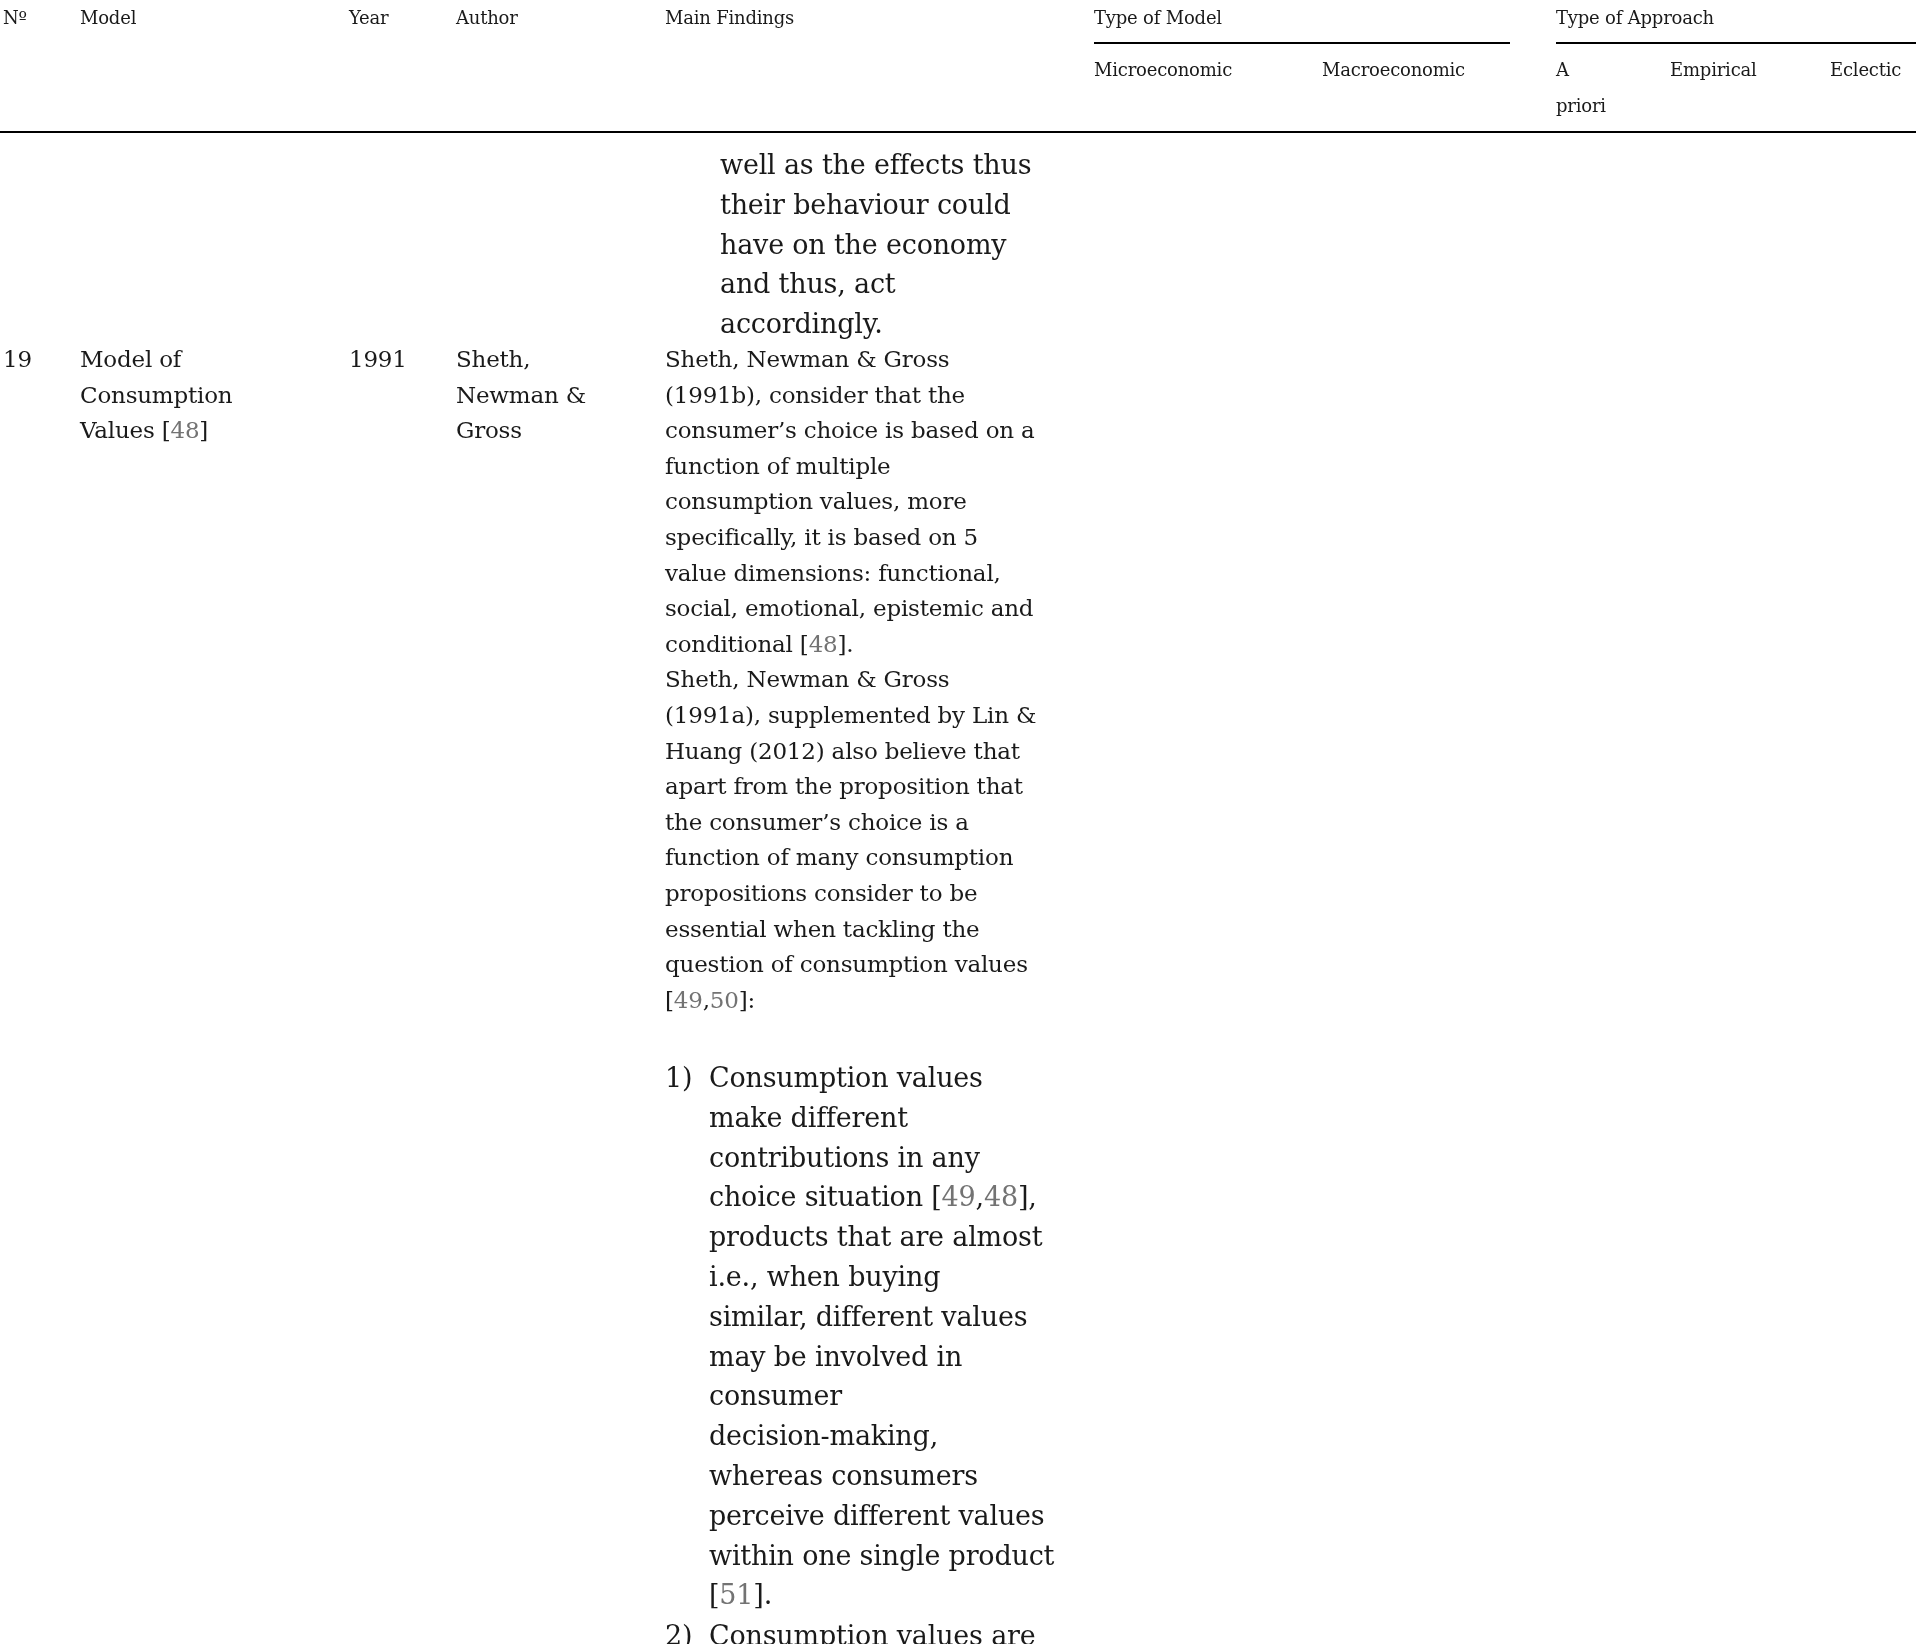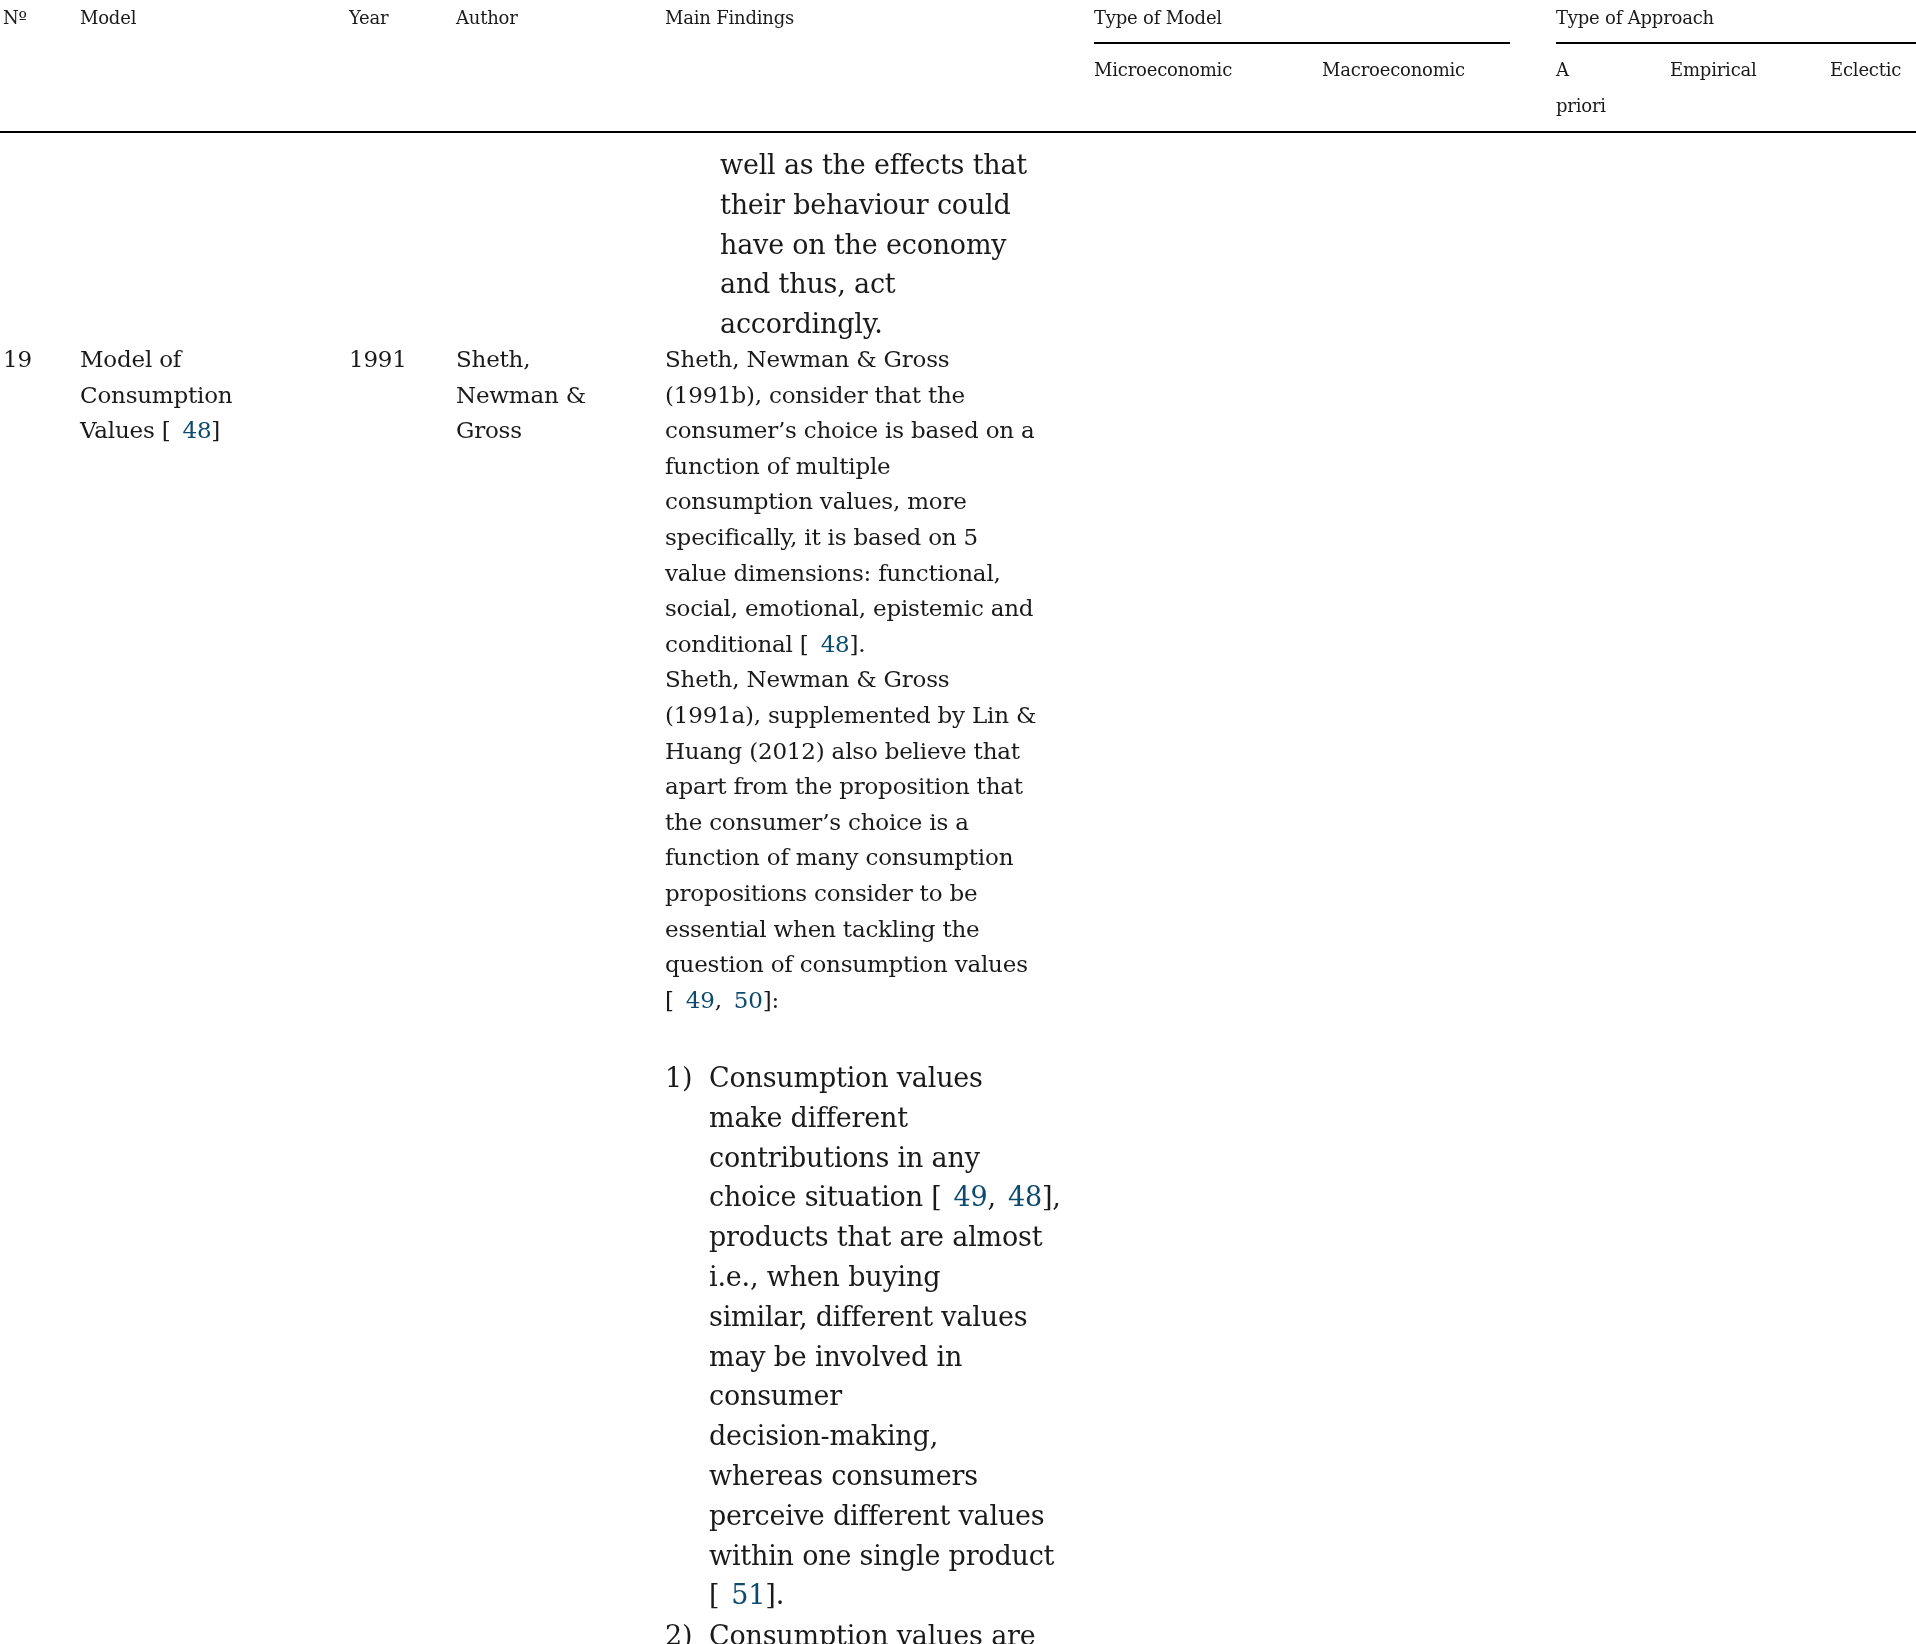--- a/index.html
+++ b/index.html
@@ -6,21 +6,21 @@
   body {
     width: 1916px; height: 1644px; overflow: hidden; position: relative;
     font-family: "DejaVu Serif", "Liberation Serif", serif;
     color: #1a1a1a;
   }
   .abs { position: absolute; white-space: nowrap; }
   .hdr { font-size: 18px; line-height: 36px; letter-spacing: -0.2px; }
   .cell { font-size: 23px; line-height: 35.6px; letter-spacing: -0.2px; }
   .big { font-size: 27px; line-height: 39.8px; letter-spacing: -0.2px; }
   .rule { position: absolute; background: #000; }
-  .link { color: #0c4a6e; text-decoration: none; cursor: pointer; margin-left: 12px; }
+  .link { color: #737373; text-decoration: none; cursor: pointer; }
   .block { position: absolute; }
   .block .ln { display: block; white-space: nowrap; }
 </style>
 </head>
 <body>
 
 <div>
   <span class="abs hdr" style="left:3px; top:0px;">Nº</span>
   <span class="abs hdr" style="left:80px; top:0px;">Model</span>
   <span class="abs hdr" style="left:349px; top:0px;">Year</span>
@@ -36,21 +36,21 @@
   <div class="rule" style="left:1556px; top:42px; width:360px; height:2px;"></div>
   <span class="abs hdr" style="left:1556px; top:52px;">A</span>
   <span class="abs hdr" style="left:1556px; top:88px;text-align:right;">priori</span>
   <span class="abs hdr" style="left:1670px; top:52px;">Empirical</span>
   <span class="abs hdr" style="left:1830px; top:52px;">Eclectic</span>
 
   <div class="rule" style="left:0px; top:131px; width:1916px; height:2px;"></div>
 </div>
 
 <div class="block big" style="left:720px; top:145px;">
-  <span class="ln">well as the effects that</span>
+  <span class="ln">well as the effects thus</span>
   <span class="ln">their behaviour could</span>
   <span class="ln">have on the economy</span>
   <span class="ln">and thus, act</span>
   <span class="ln">accordingly.</span>
 </div>
 
 <div>
   <span class="abs cell" style="left:3px; top:342px;">19</span>
 
   <div class="block cell" style="left:80px; top:342px;">

